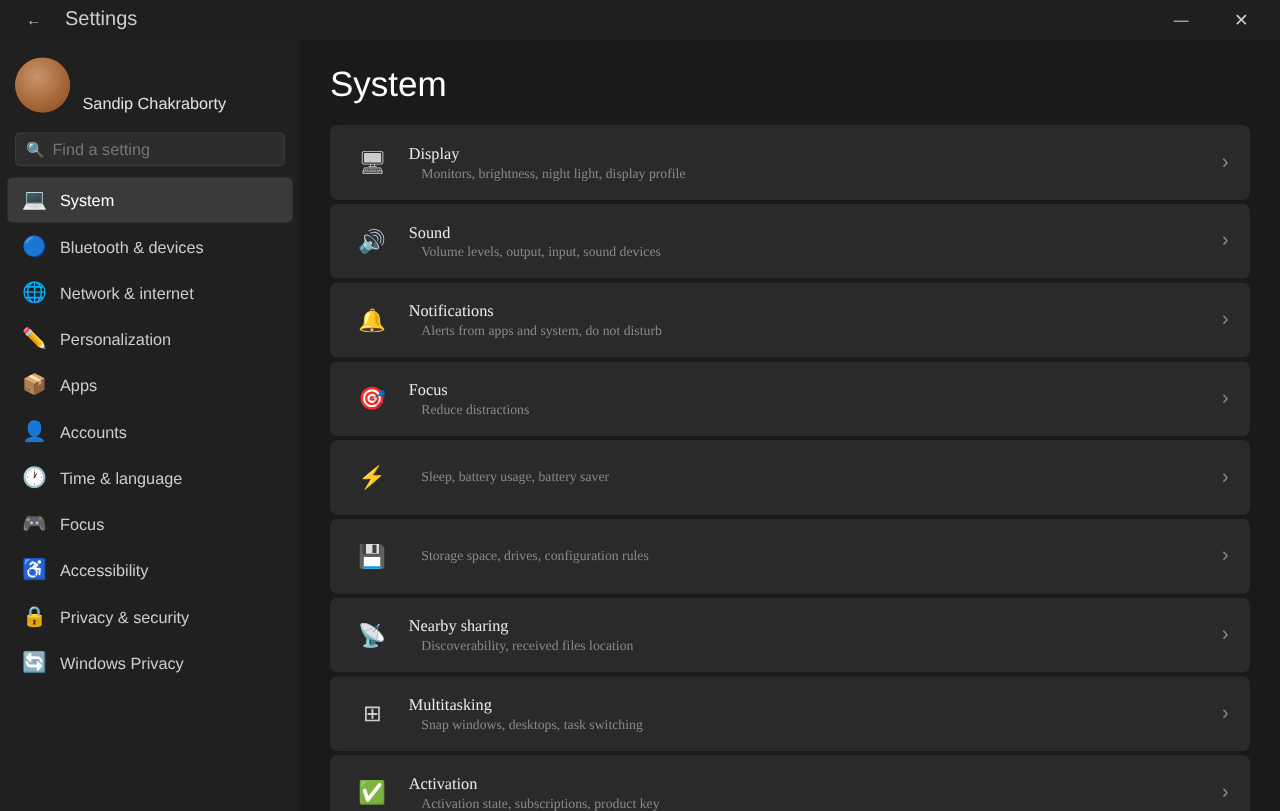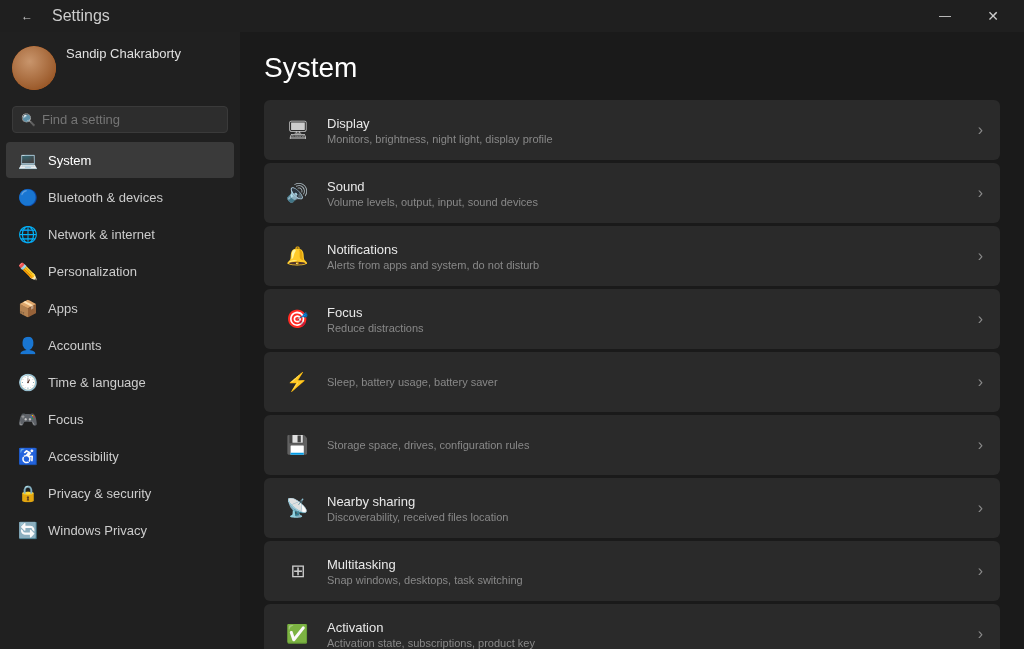--- a/index.html
+++ b/index.html
@@ -59,21 +59,21 @@
       background: #202020;
       display: flex;
       flex-direction: column;
       flex-shrink: 0;
       overflow-y: auto;
       padding-bottom: 8px;
     }
 
     .sidebar-profile {
       display: flex;
-      align-items: flex-start;
+      align-items: flex-end;
       gap: 10px;
       padding: 14px 12px 12px 12px;
     }
     .avatar {
       width: 44px;
       height: 44px;
       border-radius: 50%;
       background: linear-gradient(135deg, #8B4513, #D2691E);
       display: flex;
       align-items: center;
@@ -177,30 +177,31 @@
       width: 34px;
       height: 34px;
       display: flex;
       align-items: center;
       justify-content: center;
       font-size: 18px;
       flex-shrink: 0;
       margin-right: 12px;
       color: #ccc;
     }
-    .row-text { flex: 1; }
+    .row-text { flex: 1; font-family: Liberation Serif, serif; }
     .row-title {
       font-size: 13px;
       font-weight: 500;
       color: #e8e8e8;
       margin-bottom: 2px;
     }
     .row-subtitle {
       font-size: 11px;
       color: #888;
+      margin-left: 10px;
     }
     .row-chevron {
       color: #888;
       font-size: 16px;
       margin-left: 8px;
     }
 
     .content-wrapper {
       position: relative;
     }

